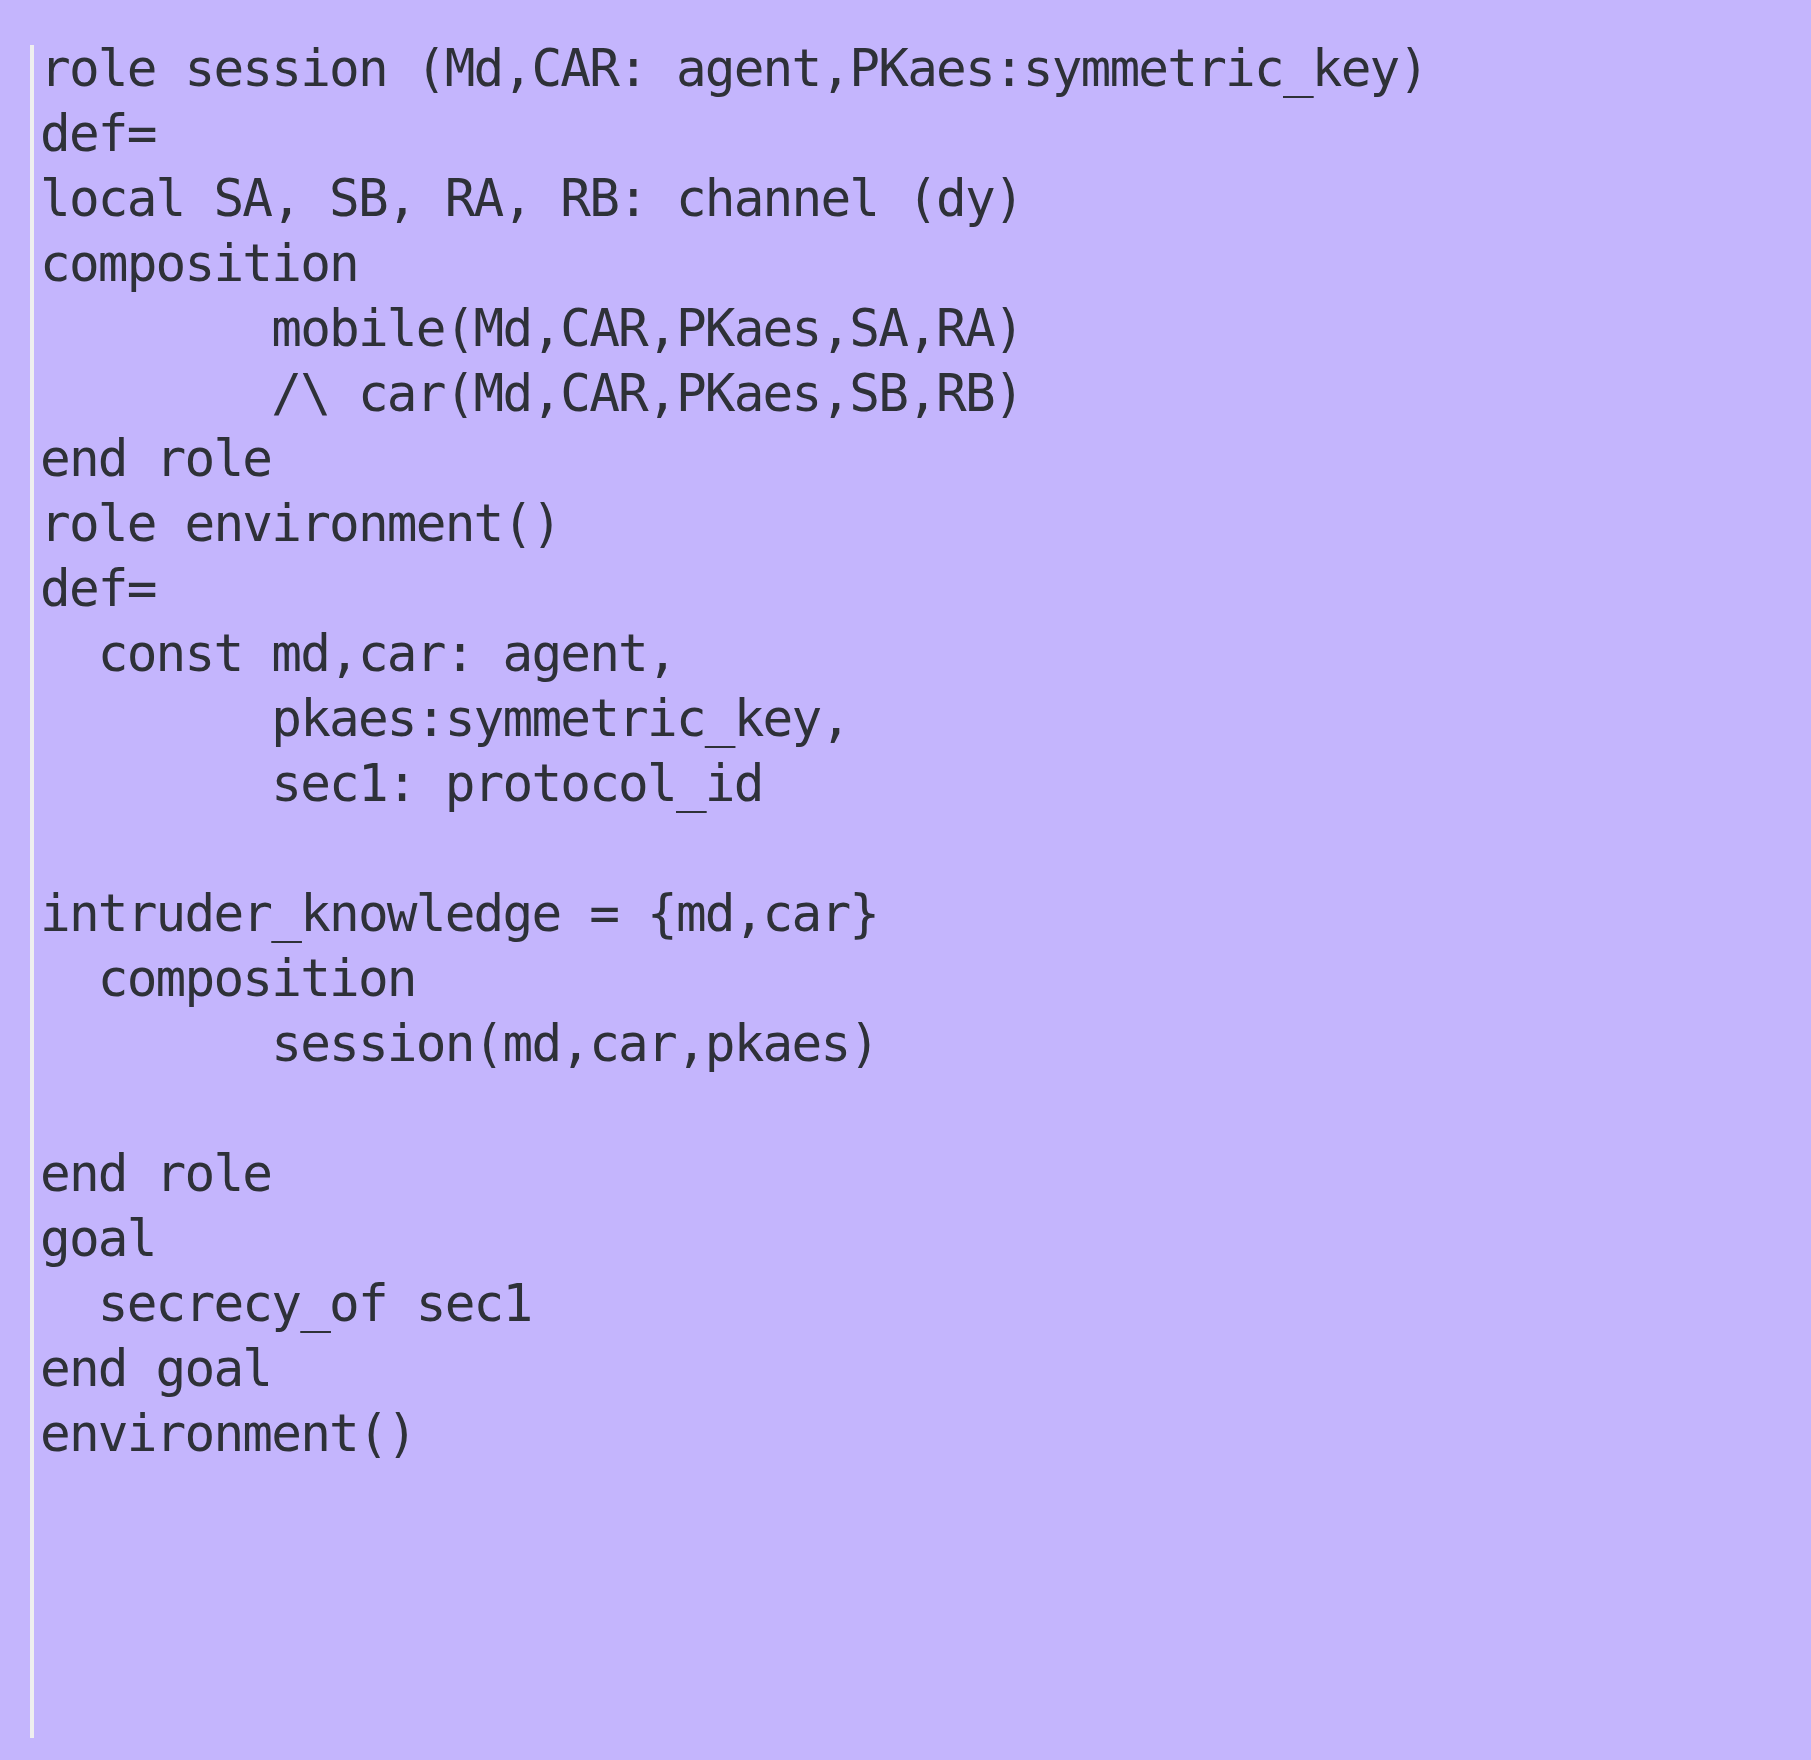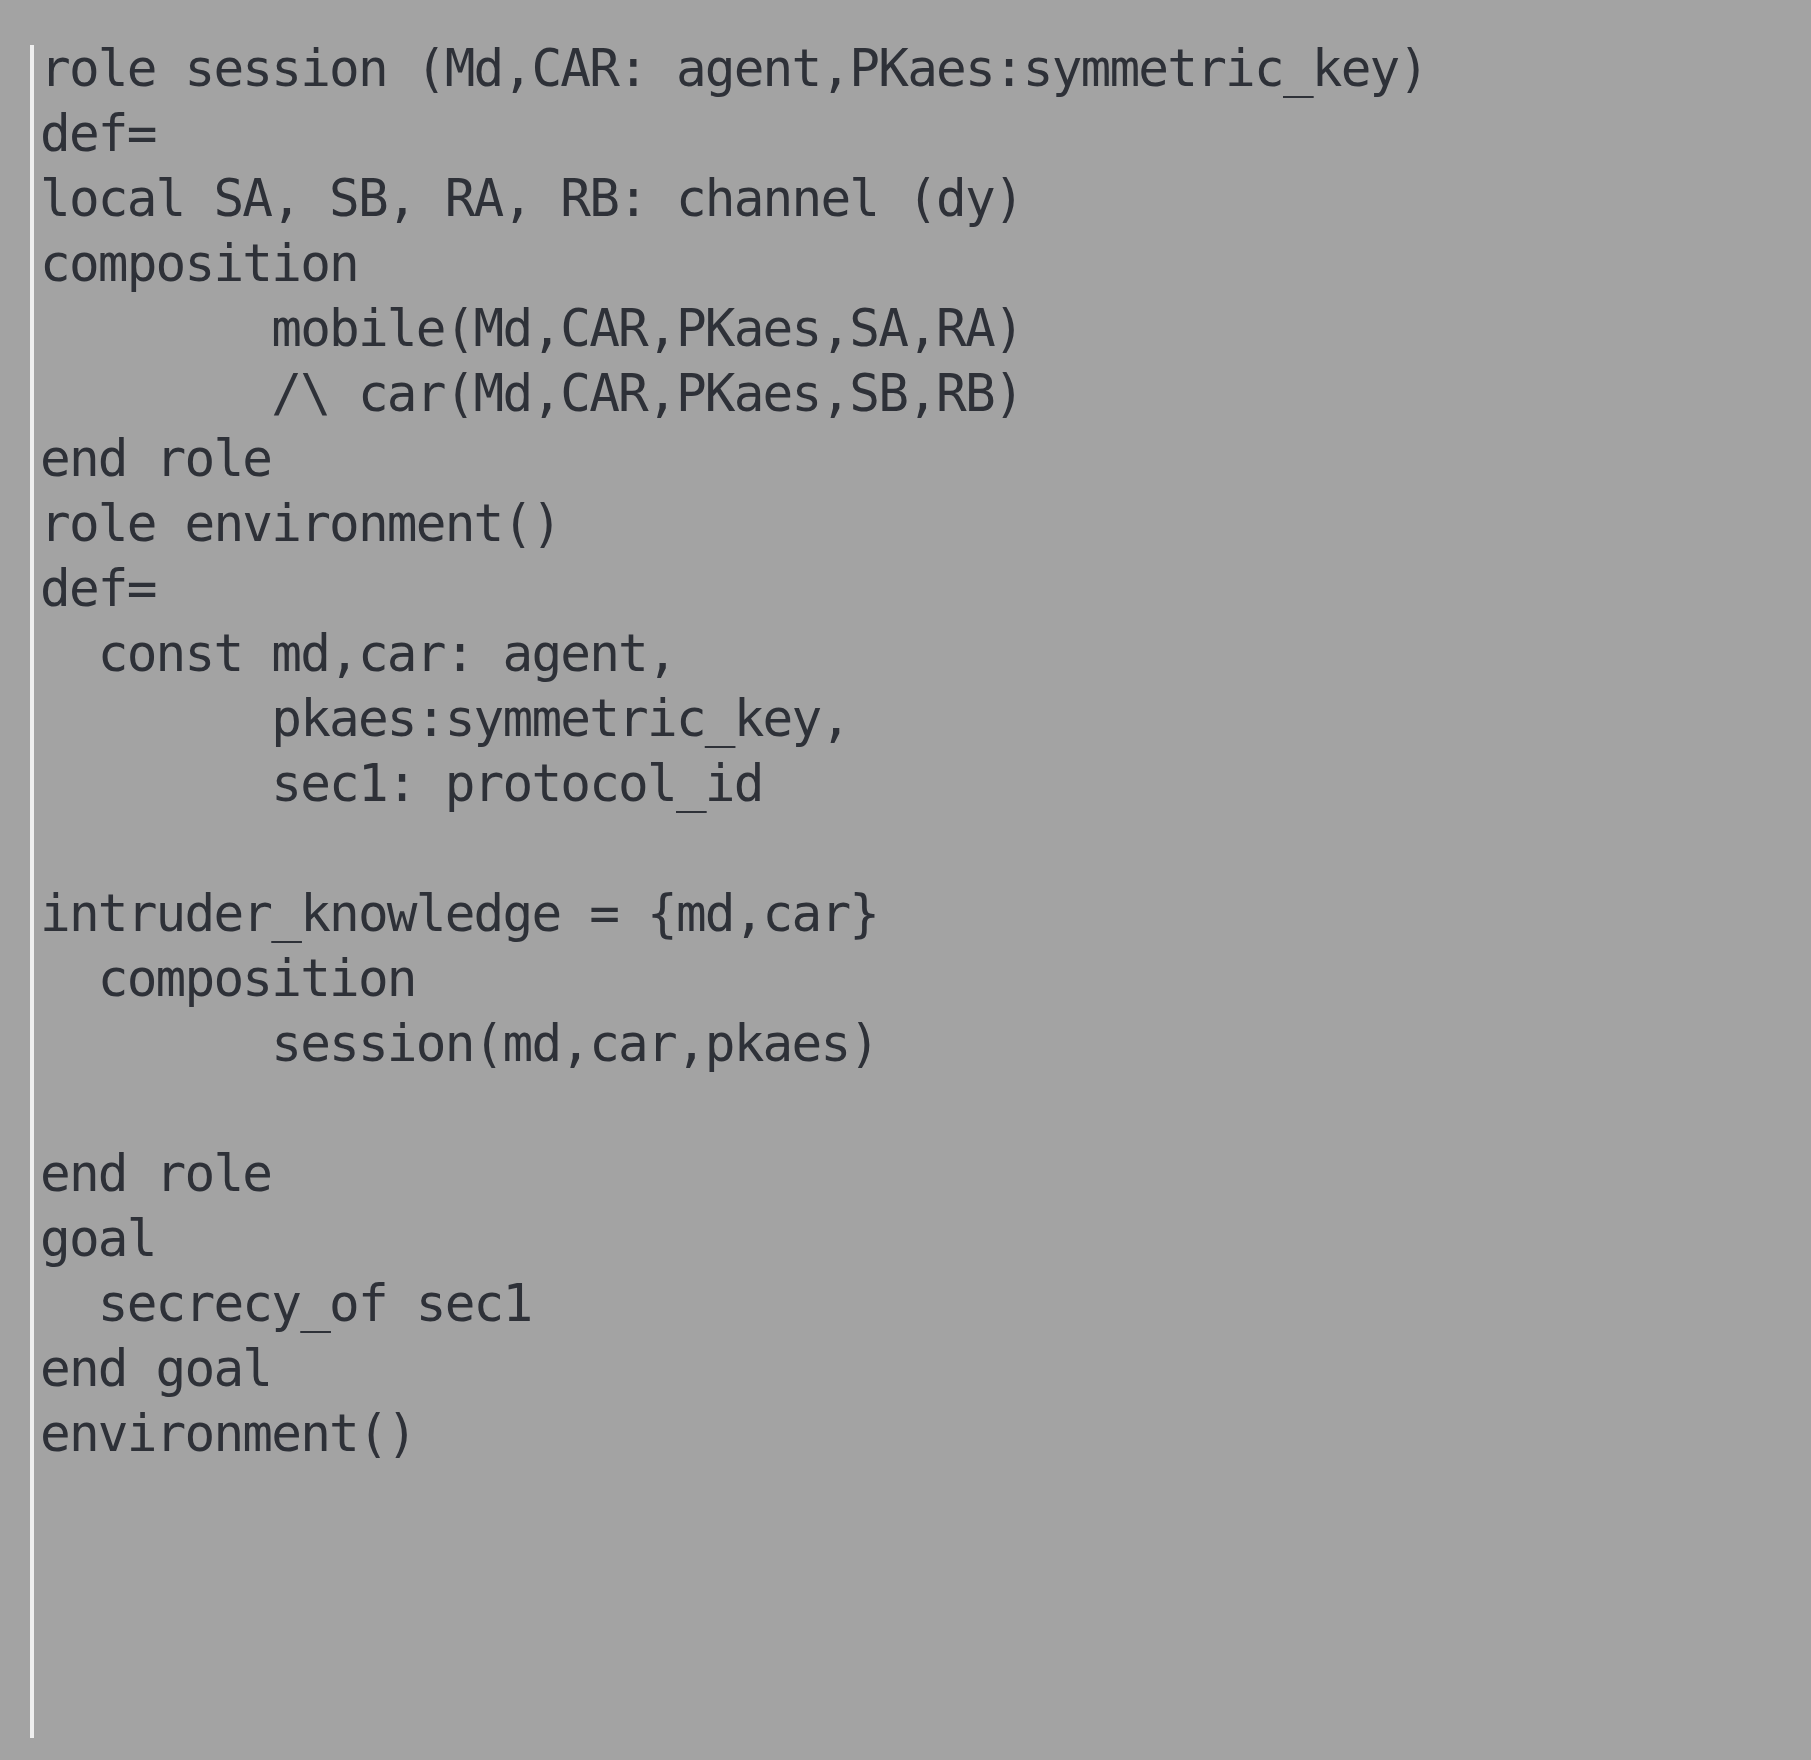--- a/index.html
+++ b/index.html
@@ -58,19 +58,19 @@
     height: 65px;
     white-space: pre;
   }
   .code-line.blank {
     height: 65px;
   }
 </style>
 </head>
 <body style="background: rgb(255, 255, 255);">
 
-<div id="code-figure" style="background: #a3a3a3; text-decoration: underline;">
+<div id="code-figure" style="background: #c4b5fd; text-decoration: underline;">
 
   <div id="gutter-rule" style="background: rgb(239, 239, 239);"></div>
 
   <pre id="code-block" style="color: rgb(46, 49, 56);"><span class="code-line">role session (Md,CAR: agent,PKaes:symmetric_key)</span><span class="code-line">def=</span><span class="code-line">local SA, SB, RA, RB: channel (dy)</span><span class="code-line">composition</span><span class="code-line">        mobile(Md,CAR,PKaes,SA,RA)</span><span class="code-line">        /\ car(Md,CAR,PKaes,SB,RB)</span><span class="code-line">end role</span><span class="code-line">role environment()</span><span class="code-line">def=</span><span class="code-line">  const md,car: agent,</span><span class="code-line">        pkaes:symmetric_key,</span><span class="code-line">        sec1: protocol_id</span><span class="code-line blank"></span><span class="code-line">intruder_knowledge = {md,car}</span><span class="code-line">  composition</span><span class="code-line">        session(md,car,pkaes)</span><span class="code-line blank"></span><span class="code-line">end role</span><span class="code-line">goal</span><span class="code-line">  secrecy_of sec1</span><span class="code-line">end goal</span><span class="code-line">environment()</span></pre>
 
 </div>
 
 </body></html>

